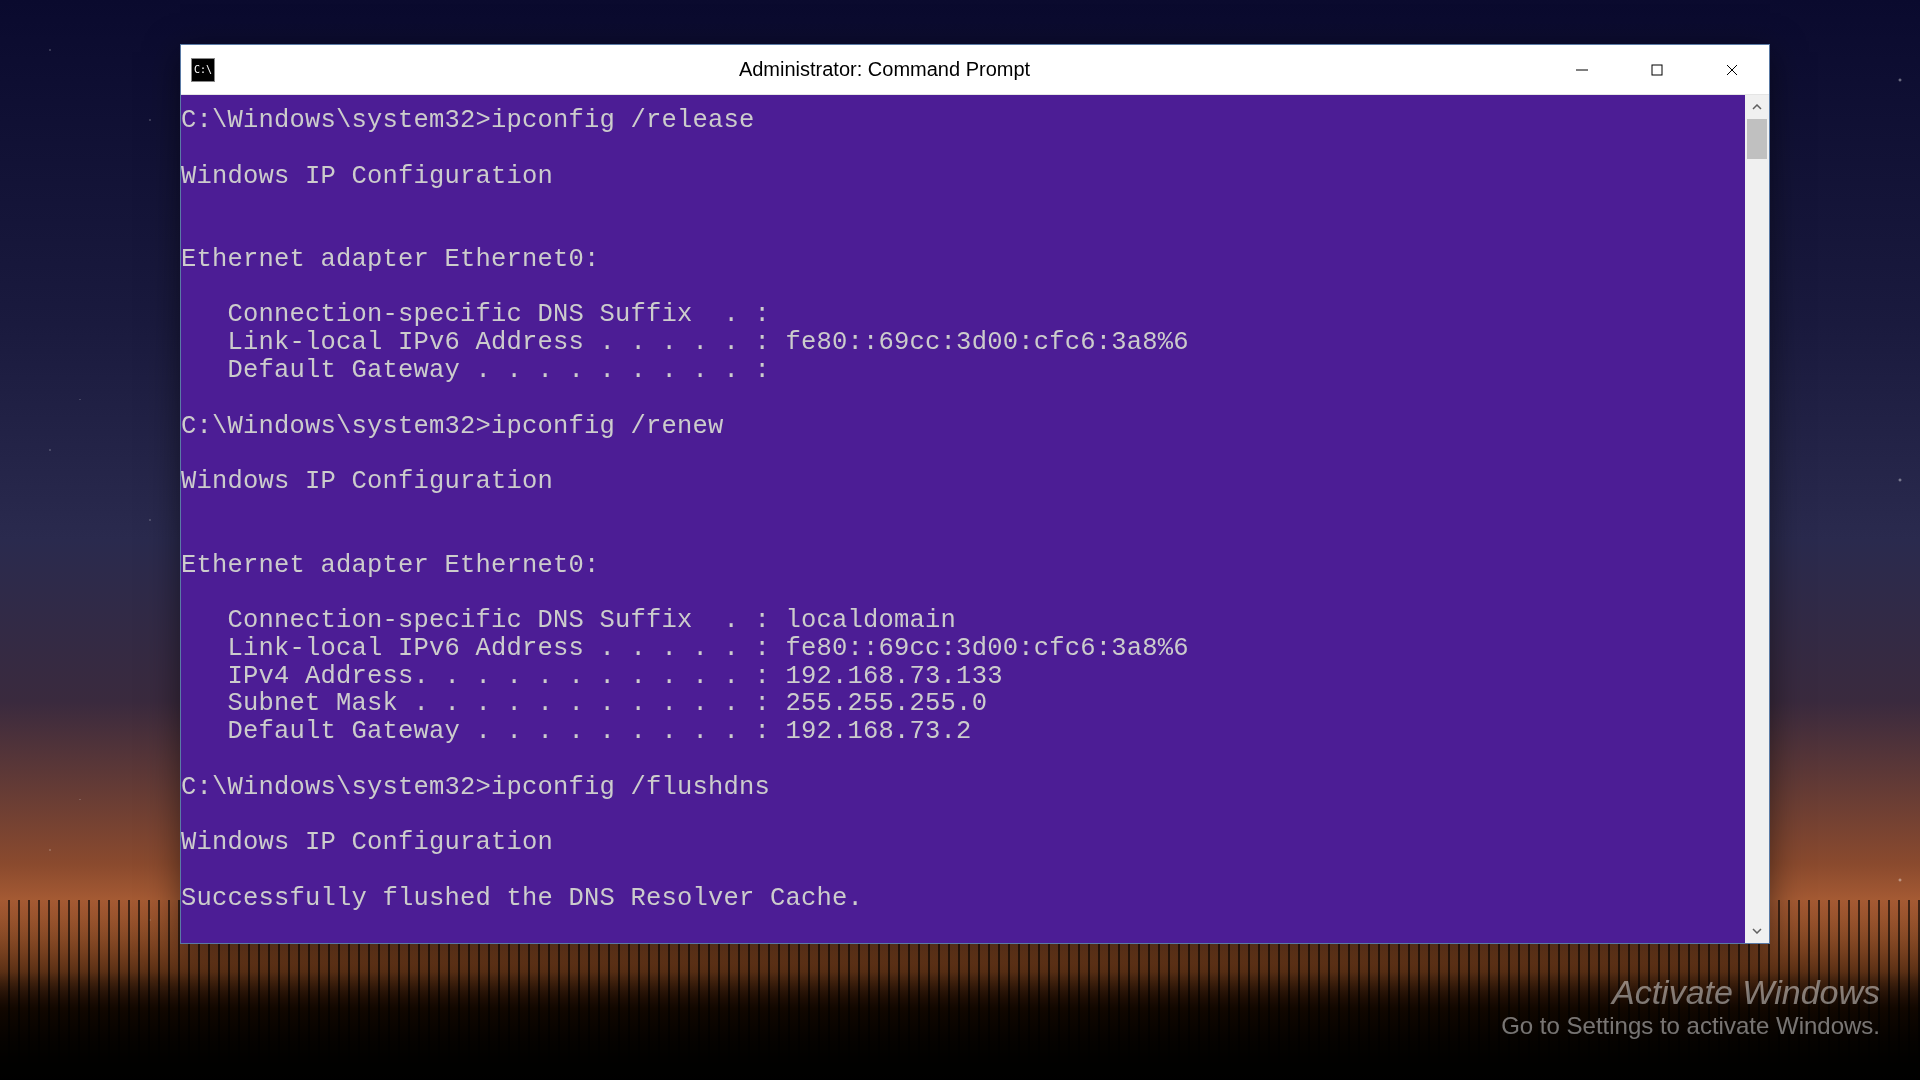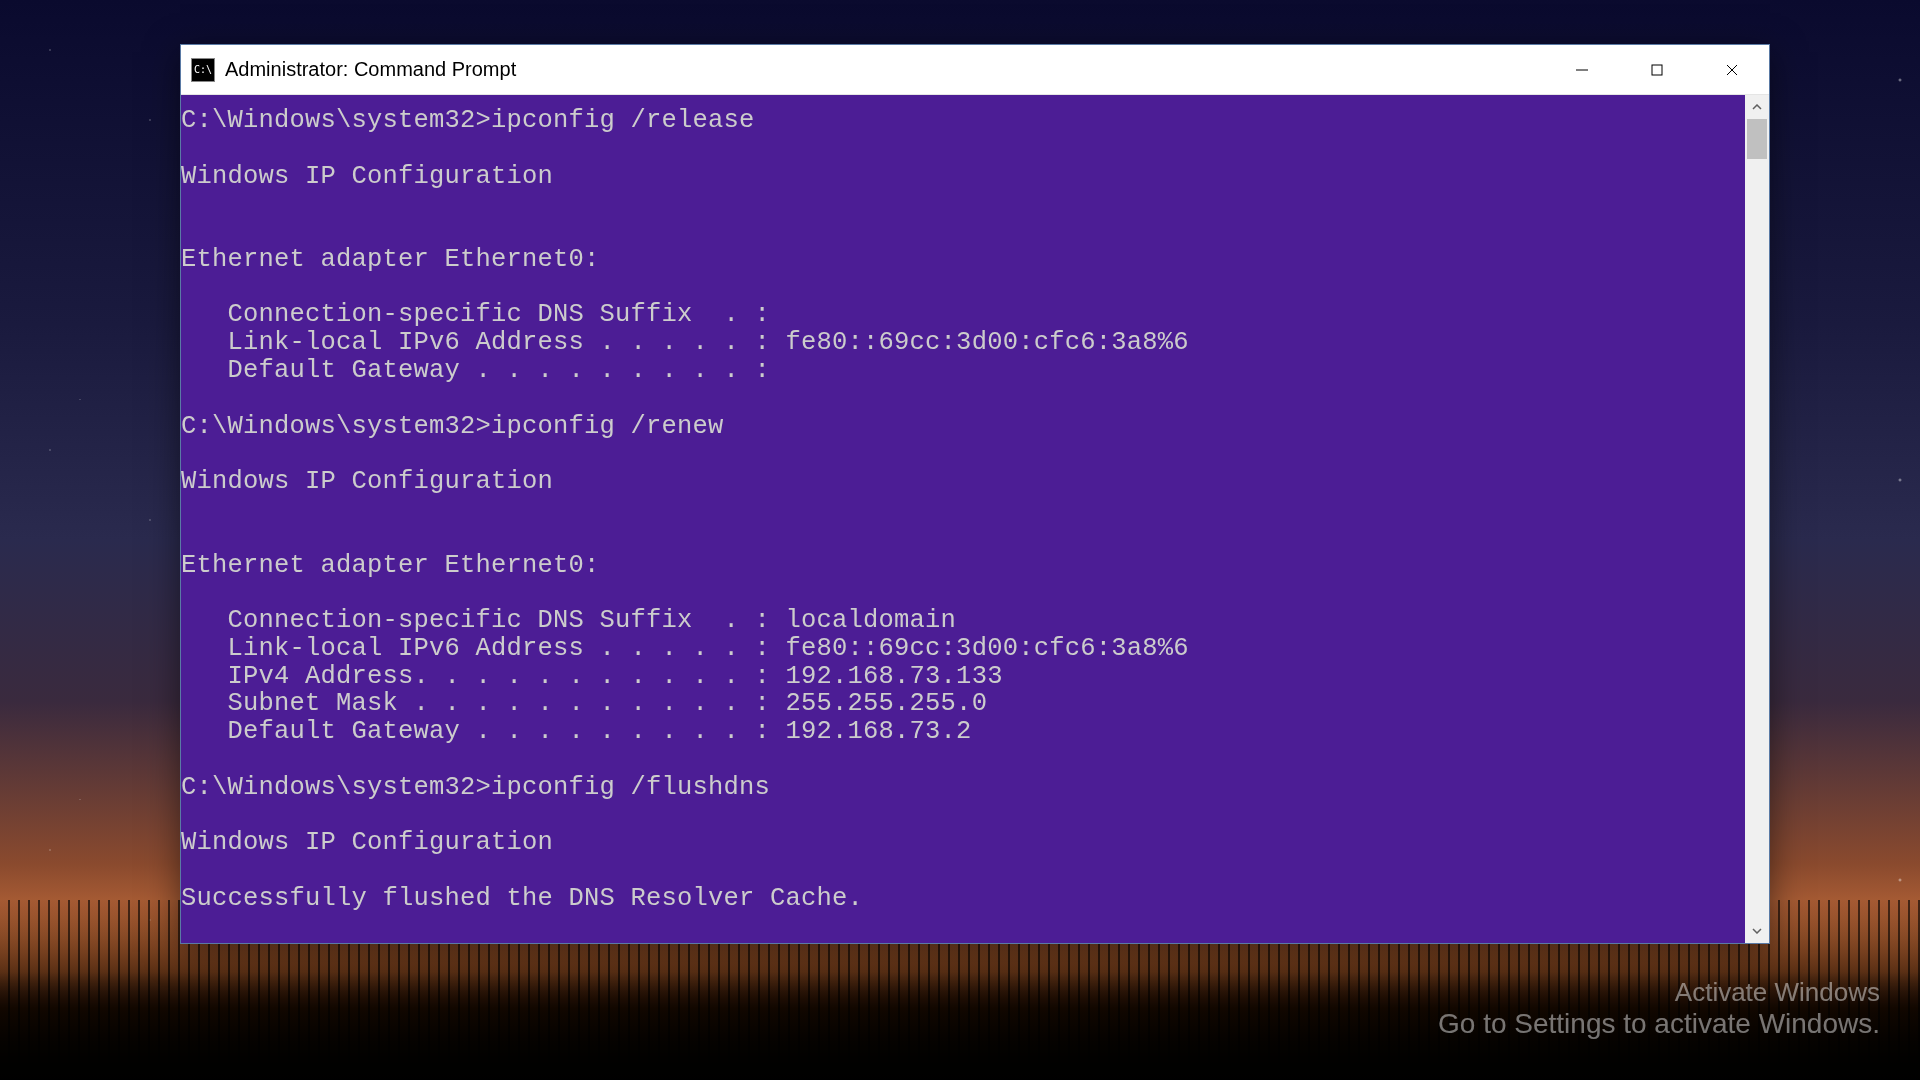--- a/index.html
+++ b/index.html
@@ -69,21 +69,21 @@
     .app-icon {
       width: 24px; height: 24px;
       margin-right: 10px;
       display: inline-flex; align-items: center; justify-content: center;
       background: #000;
       color: #fff;
       font-size: 10px;
       font-family: monospace;
       border: 1px solid #888;
     }
-    .title-text { flex: 1; }
+    .title-text { flex: 1; text-align: center; }
     .win-controls { display: flex; height: 100%; }
     .win-btn {
       width: 75px; height: 100%;
       display: flex; align-items: center; justify-content: center;
       font-family: 'Segoe UI', sans-serif;
       color: #000;
       cursor: pointer;
     }
     .win-btn svg { stroke: currentColor; fill: none; stroke-width: 1; }
 
@@ -124,22 +124,22 @@
     }
 
     .watermark {
       position: absolute;
       right: 40px;
       bottom: 40px;
       text-align: right;
       color: rgba(255,255,255,.45);
       font-family: 'Segoe UI', sans-serif;
     }
-    .watermark .wm-title { font-size: 26px; font-weight: 400; }
-    .watermark .wm-sub { font-size: 28px; }
+    .watermark .wm-title { font-size: 34px; font-weight: 400; font-style: italic; }
+    .watermark .wm-sub { font-size: 24px; }
   </style>
 </head>
 <body>
 
 <div class="trees"></div>
 
 <div class="window">
   <div class="titlebar">
     <span class="app-icon">C:\</span>
     <span class="title-text">Administrator: Command Prompt</span>

